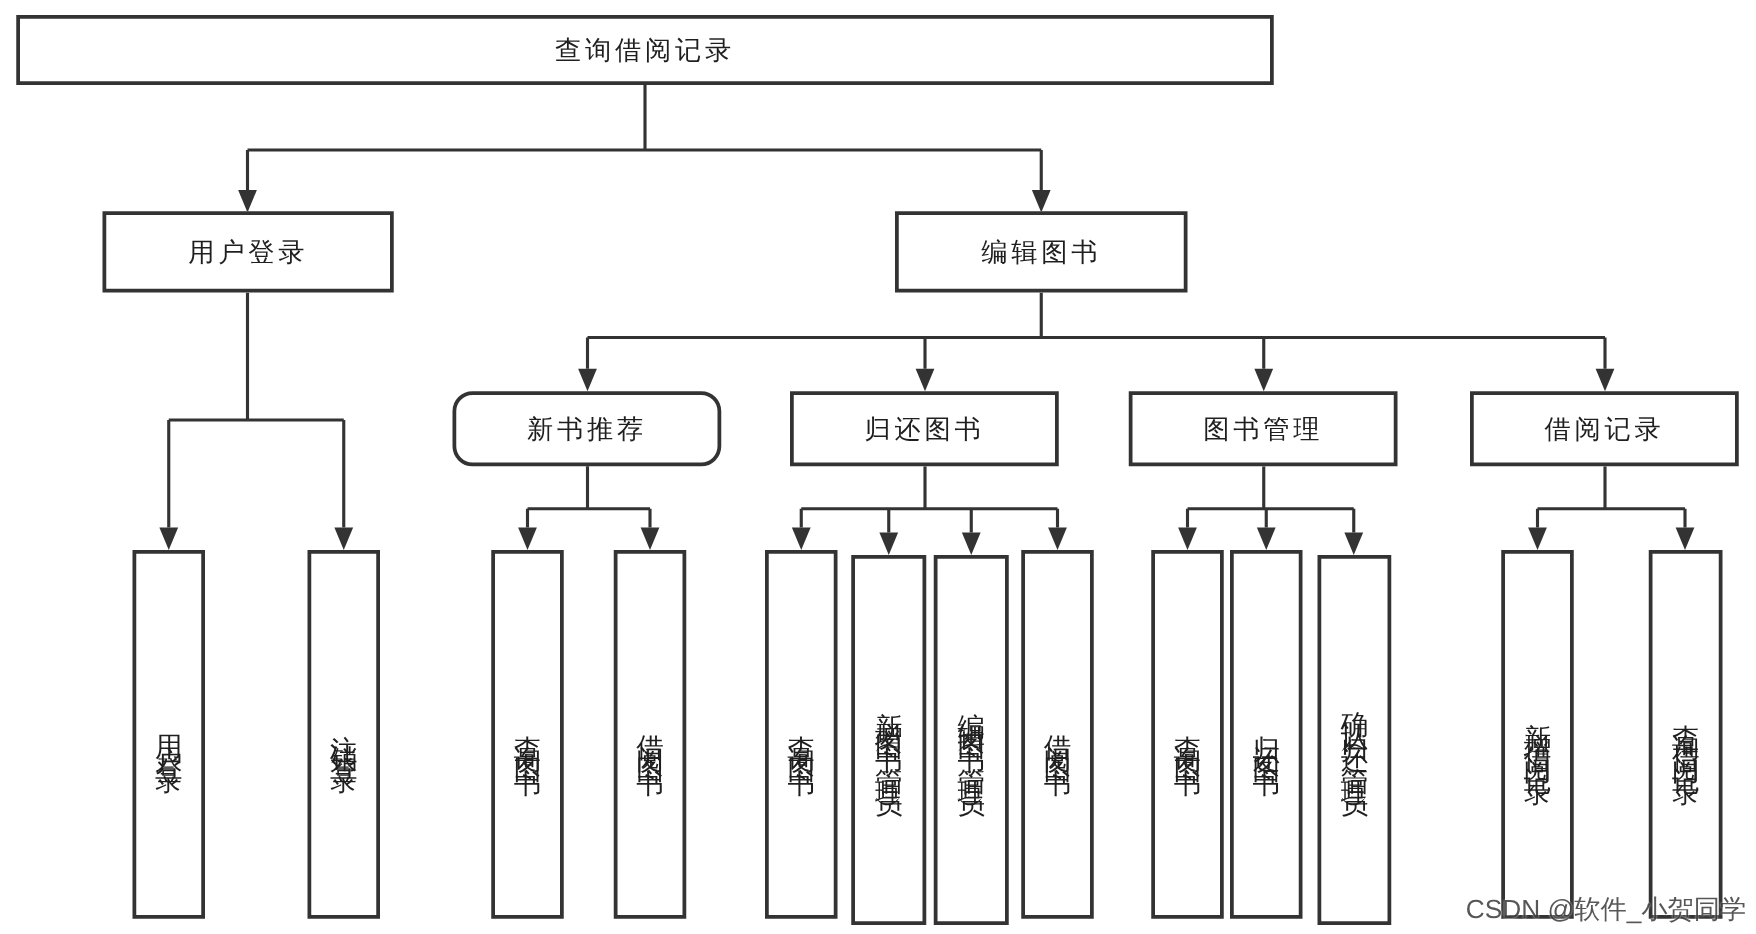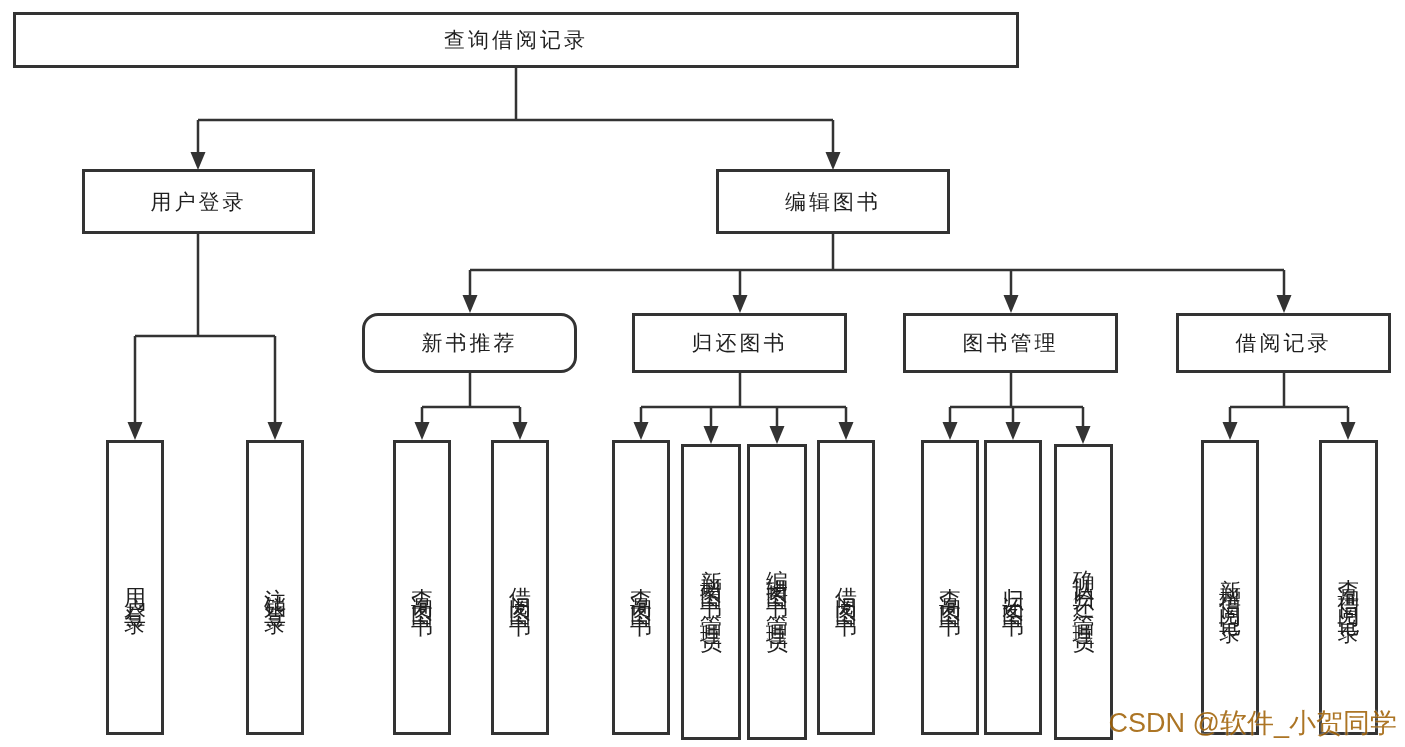--- a/index.html
+++ b/index.html
@@ -32,22 +32,22 @@
     writing-mode: vertical-rl;
     text-orientation: mixed;
     font-size: 22px;
     letter-spacing: 9px;
     line-height: 1;
   }
   .watermark {
     position: absolute;
     right: 8px;
     bottom: 6px;
-    font-size: 27px;
-    color: #a16207;
+    font-size: 21px;
+    color: #404040;
     opacity: 0.88;
     text-shadow: 0 0 2px #ffffff;
     white-space: nowrap;
   }
 </style>
 </head>
 <body>
 
 <div class="canvas">
 

